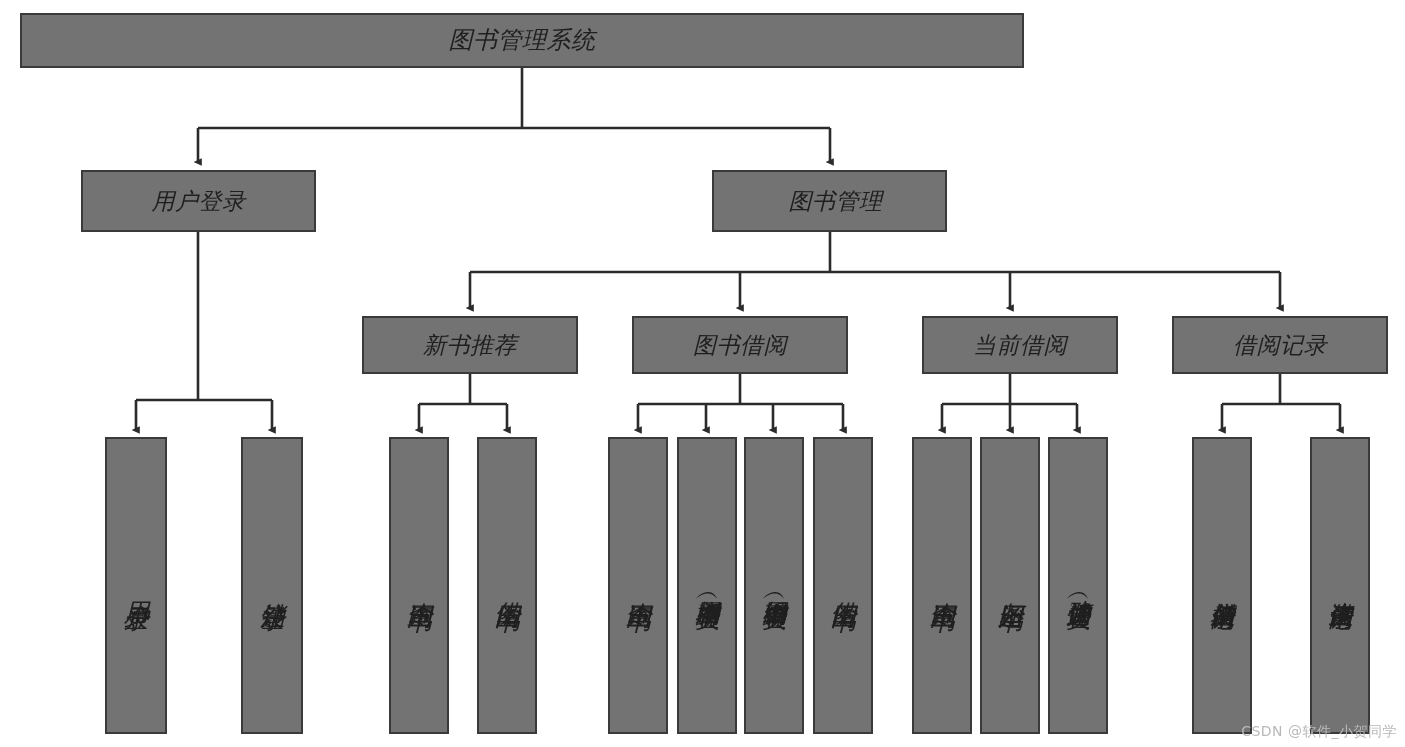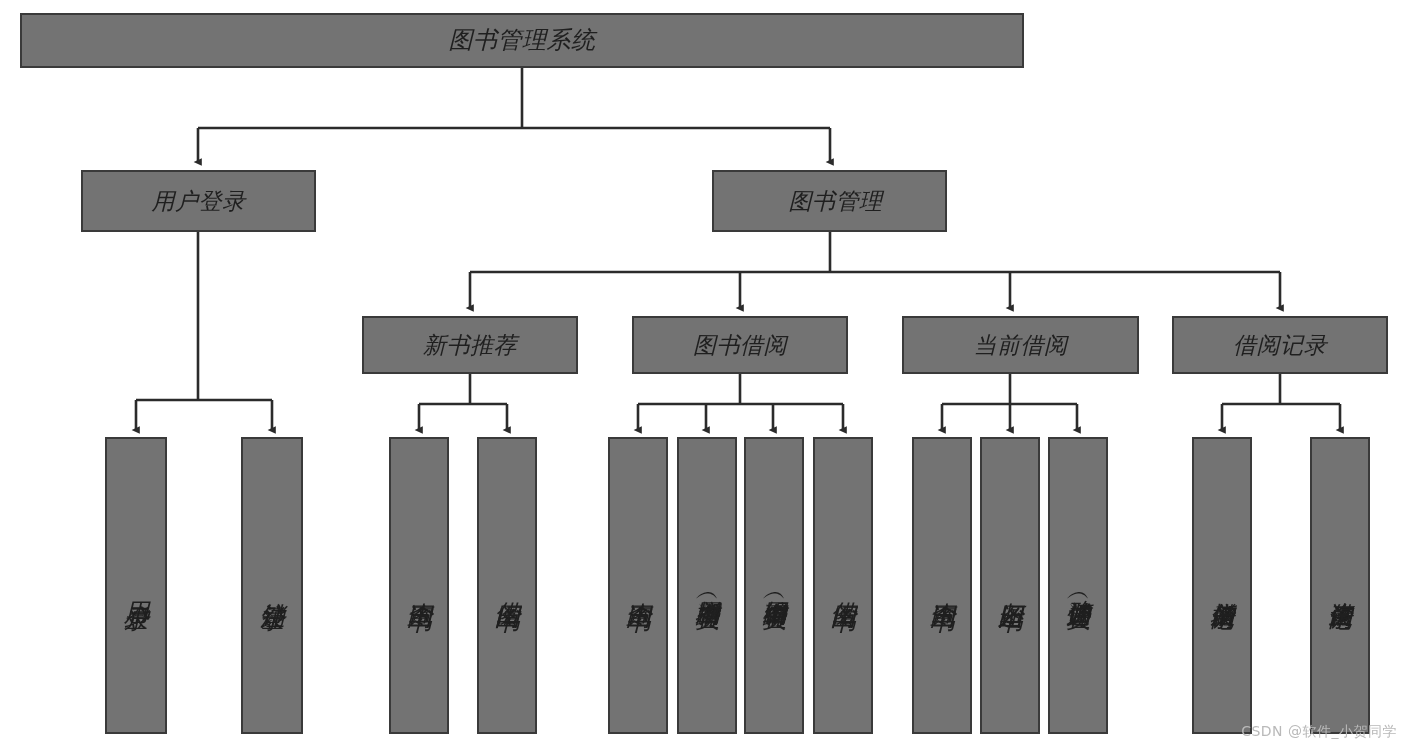--- a/index.html
+++ b/index.html
@@ -144,21 +144,21 @@
   <div class="node horiz" style="left:712px; top:170px; width:235px; height:62px;padding-left:12px;">
     <span class="label">图书管理</span>
   </div>
 
   <div class="node horiz" style="left:362px; top:316px; width:216px; height:58px;">
     <span class="label">新书推荐</span>
   </div>
   <div class="node horiz" style="left:632px; top:316px; width:216px; height:58px;">
     <span class="label">图书借阅</span>
   </div>
-  <div class="node horiz" style="left:902px; top:316px; width:237px; height:58px;justify-content:center;">
+  <div class="node horiz" style="left:922px; top:316px; width:196px; height:58px;justify-content:center;">
     <span class="label">当前借阅</span>
   </div>
   <div class="node horiz" style="left:1172px; top:316px; width:216px; height:58px;">
     <span class="label">借阅记录</span>
   </div>
 
   <div class="node vert" style="left:105px; top:437px; width:62px; height:297px;">
     <span class="label">用户登录</span>
   </div>
   <div class="node vert" style="left:241px; top:437px; width:62px; height:297px;">

